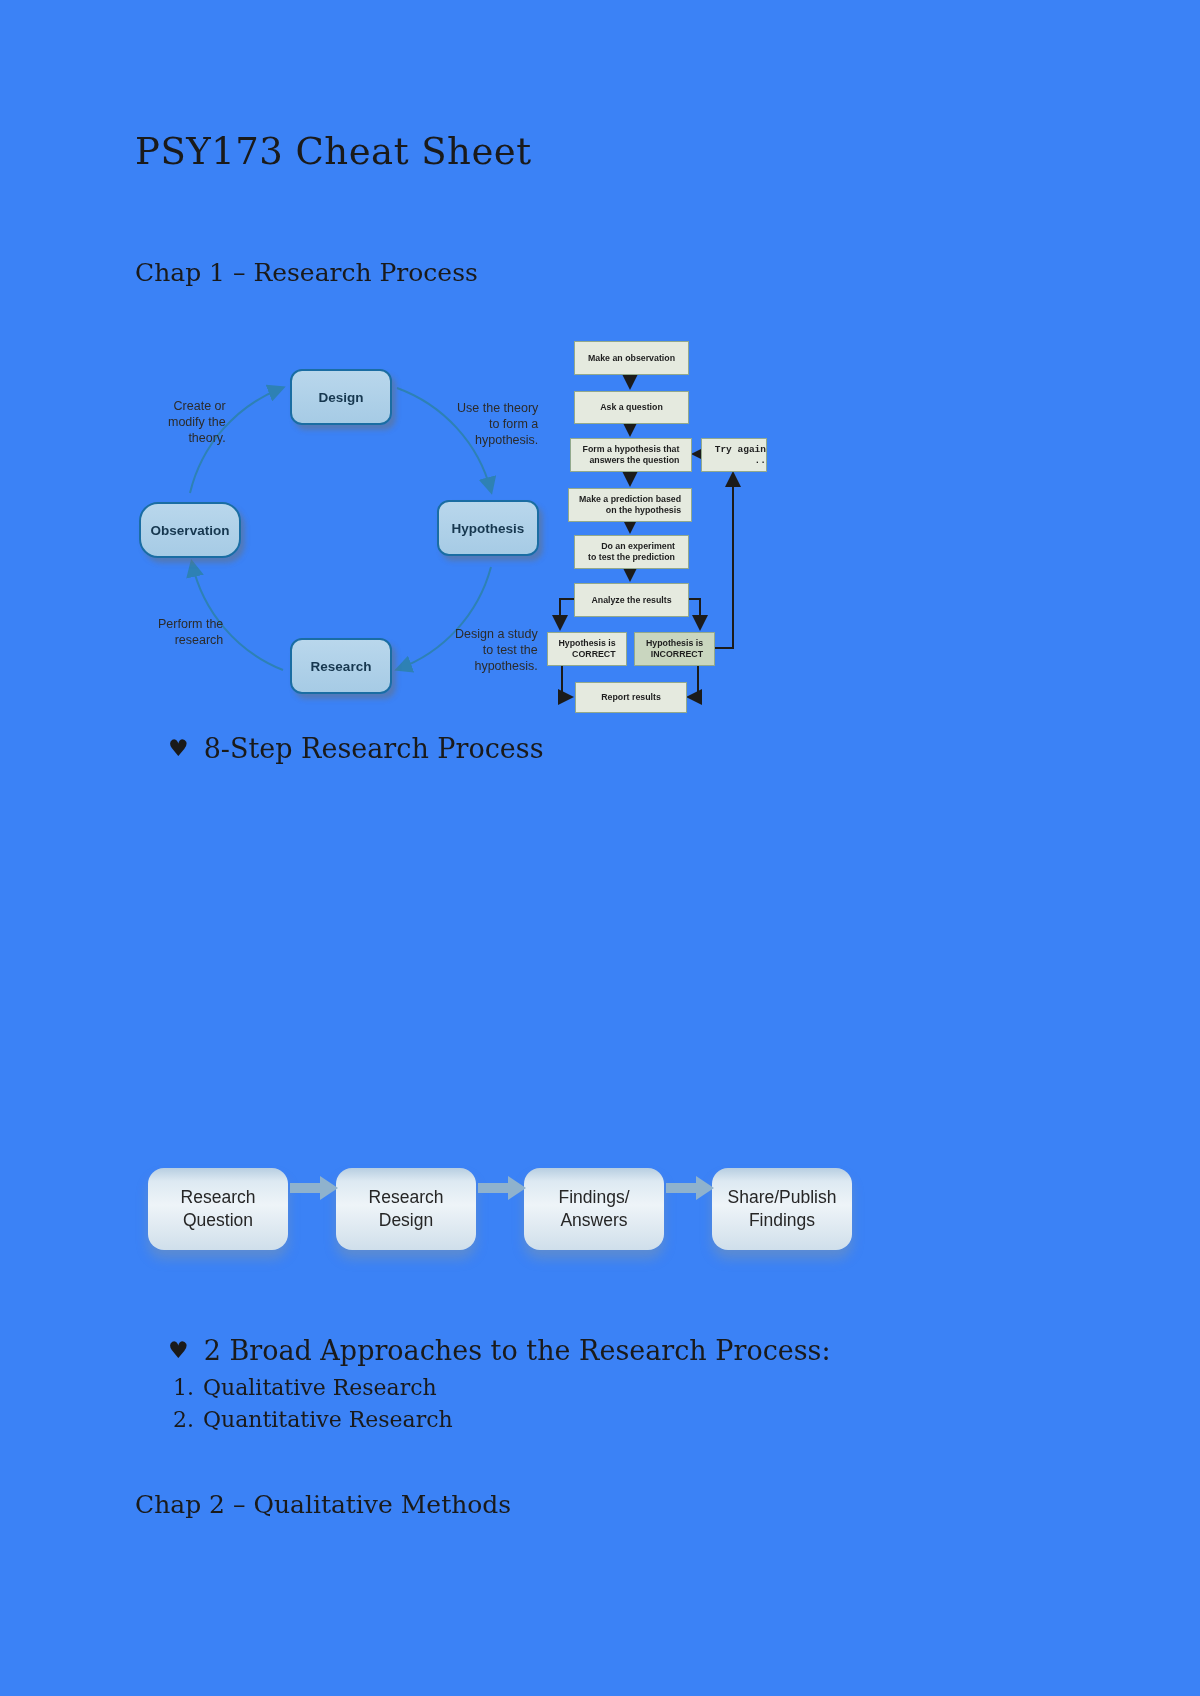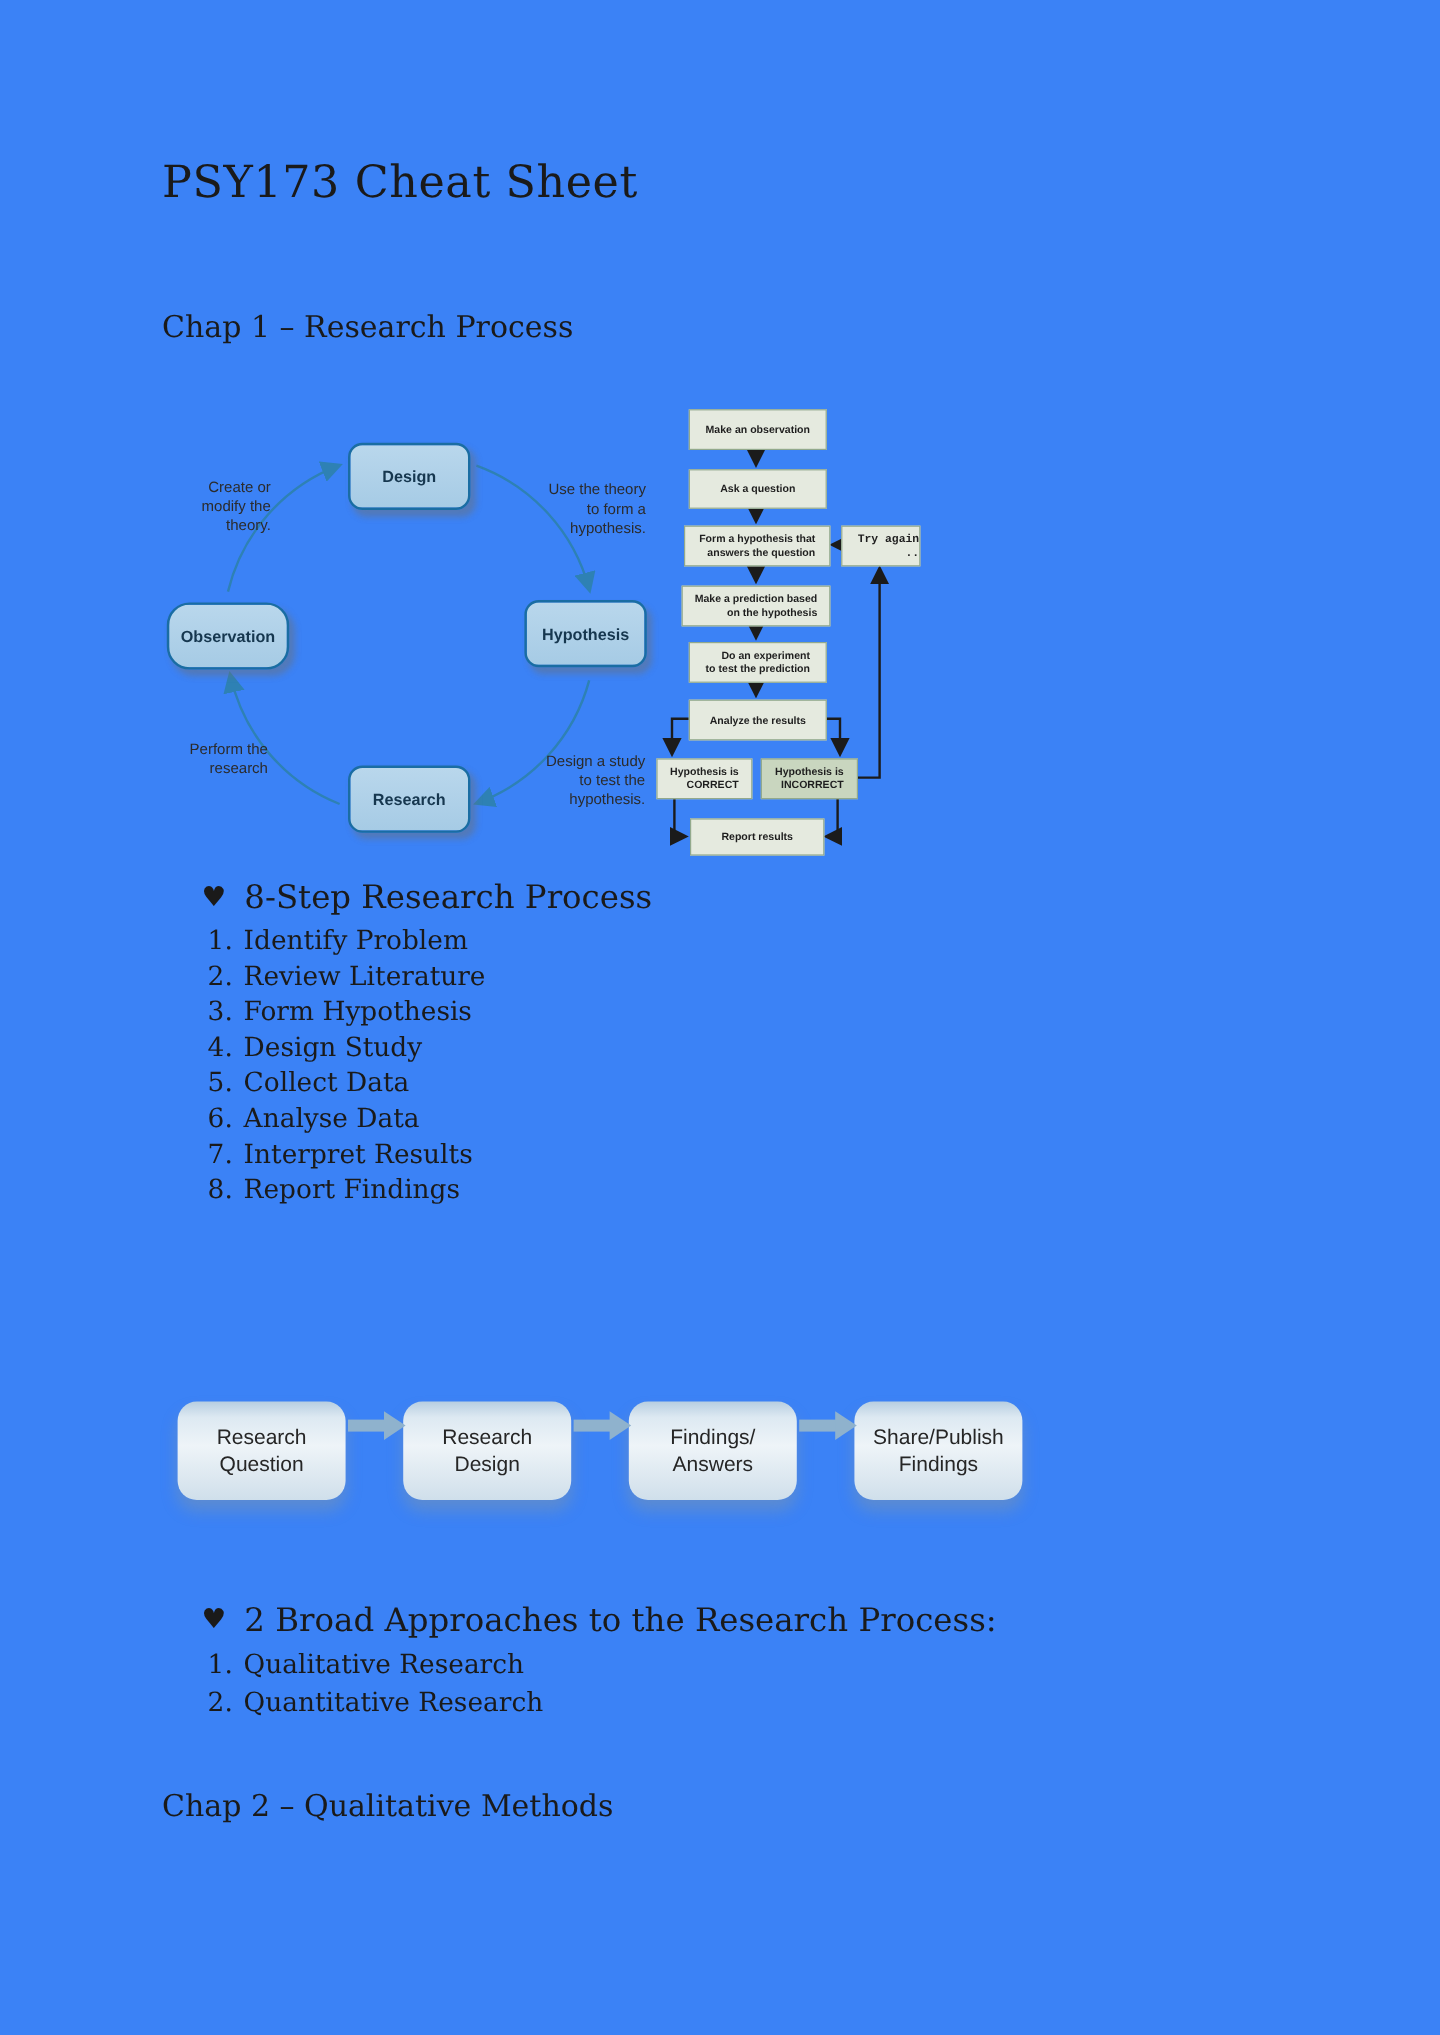--- a/index.html
+++ b/index.html
@@ -134,30 +134,20 @@
 CORRECT</div>
     <div class="green-box dark pre" style="left:134px;top:302px;width:79px;height:32px;">Hypothesis is
 INCORRECT</div>
     <div class="green-box pre" style="left:75px;top:352px;width:110px;height:29px;">Report results</div>
   </div>
 
   <div class="abs heart-heading" style="left:168px;top:733px;">
     <span class="heart">♥</span><span>8-Step Research Process</span>
   </div>
 
-  <ol class="abs doc-list list8" style="left:135px;top:770px;">
-    <li>Identify Problem</li>
-    <li>Review Literature</li>
-    <li>Form Hypothesis</li>
-    <li>Design Study</li>
-    <li>Collect Data</li>
-    <li>Analyse Data</li>
-    <li>Interpret Results</li>
-    <li>Report Findings</li>
-  </ol>
 
   <div class="abs" style="left:0;top:0;">
     <div class="pill pre" style="left:148px;top:1168px;">Research
 Question</div>
     <div class="pill pre" style="left:336px;top:1168px;">Research
 Design</div>
     <div class="pill pre" style="left:524px;top:1168px;">Findings/
 Answers</div>
     <div class="pill pre" style="left:712px;top:1168px;">Share/Publish
 Findings</div>

